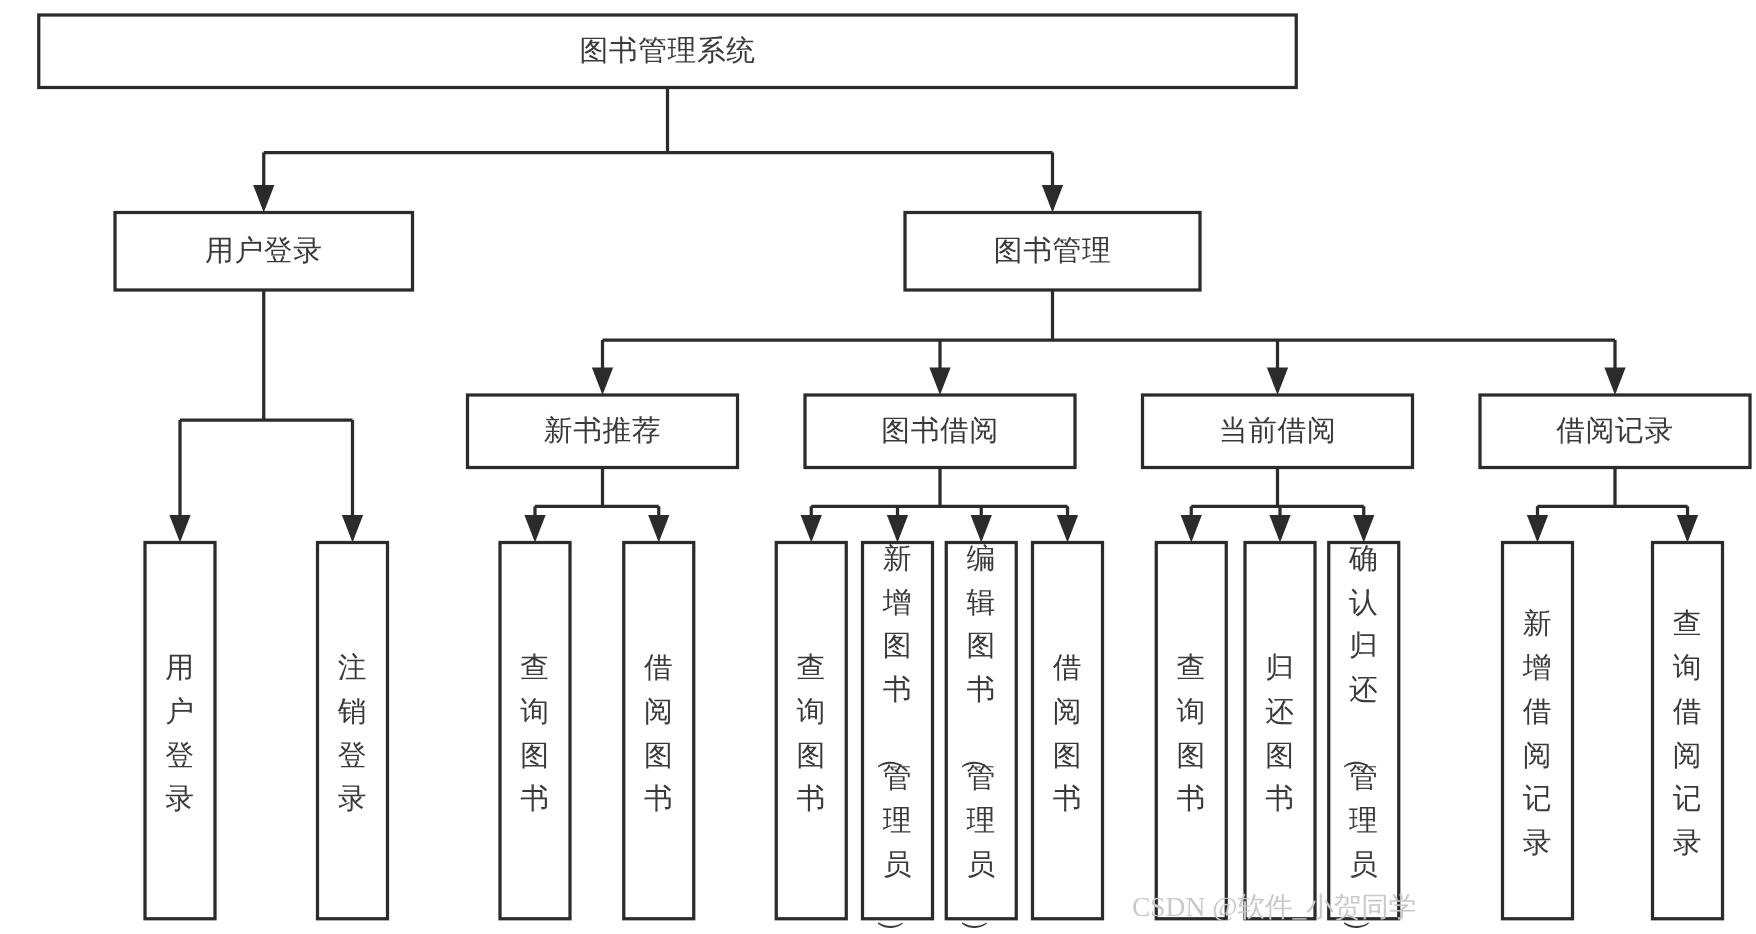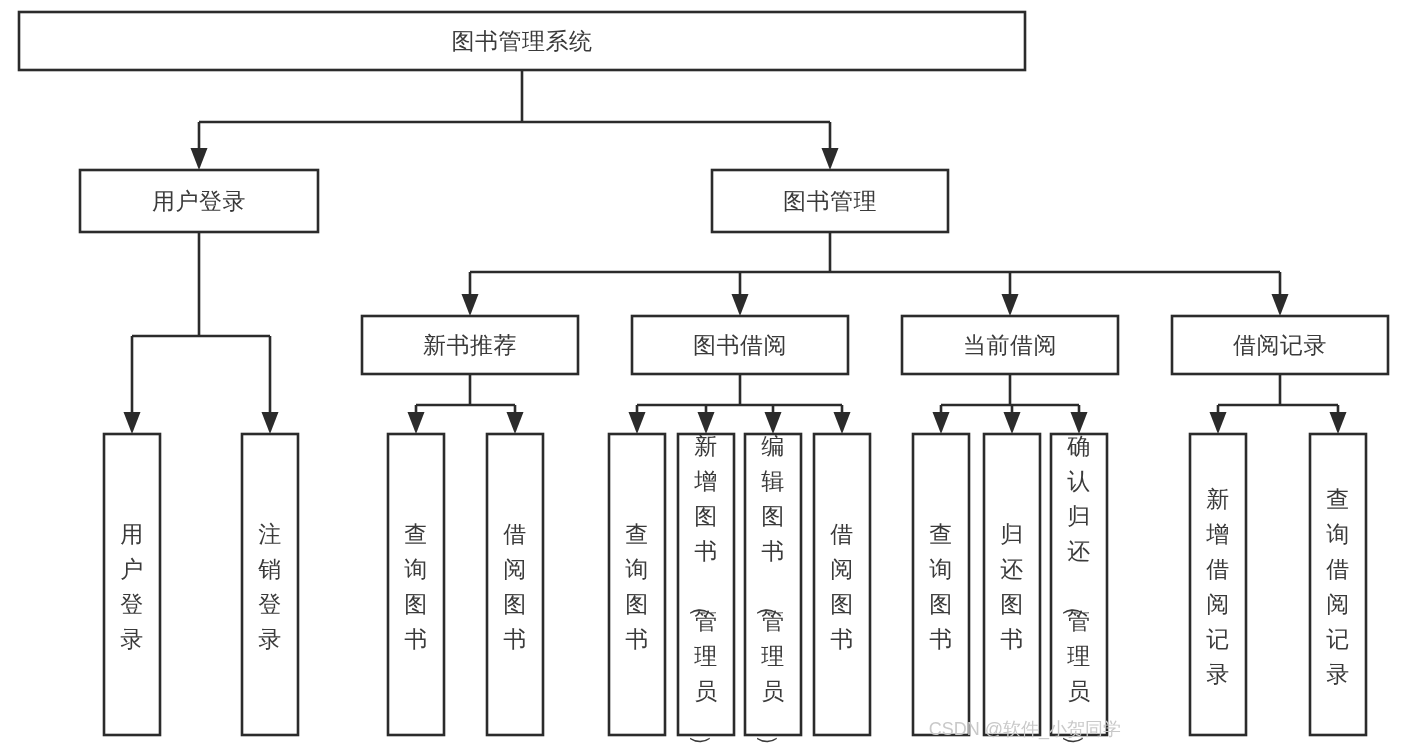--- a/index.html
+++ b/index.html
@@ -10,21 +10,21 @@
   }
   body {
     width: 1405px;
     height: 747px;
     font-family: "DejaVu Sans", "Liberation Sans", sans-serif;
     overflow: hidden;
     position: relative;
   }
   #diagram-root {
     position: absolute;
-    left: 0;
+    left: 12px;
     top: 0;
     width: 1131px;
     height: 747px;
   }
   svg.flow {
     display: block;
     width: 1405px;
     height: 747px;
   }
   .node-box {
@@ -56,22 +56,22 @@
   }
   .arrow-head {
     fill: #2b2b2b;
     stroke: none;
   }
   .watermark {
     position: absolute;
     right: 10px;
     bottom: 6px;
     color: #c9c9c9;
-    font-size: 18px;
-    font-family: Liberation Sans, sans-serif;
+    font-size: 22px;
+    font-family: Liberation Serif, serif;
     white-space: nowrap;
     user-select: none;
     pointer-events: none;
   }
 </style>
 </head>
 <body>
 
 <div id="diagram-root">
   <svg class="flow" viewBox="0 0 1405 747" xmlns="http://www.w3.org/2000/svg">

